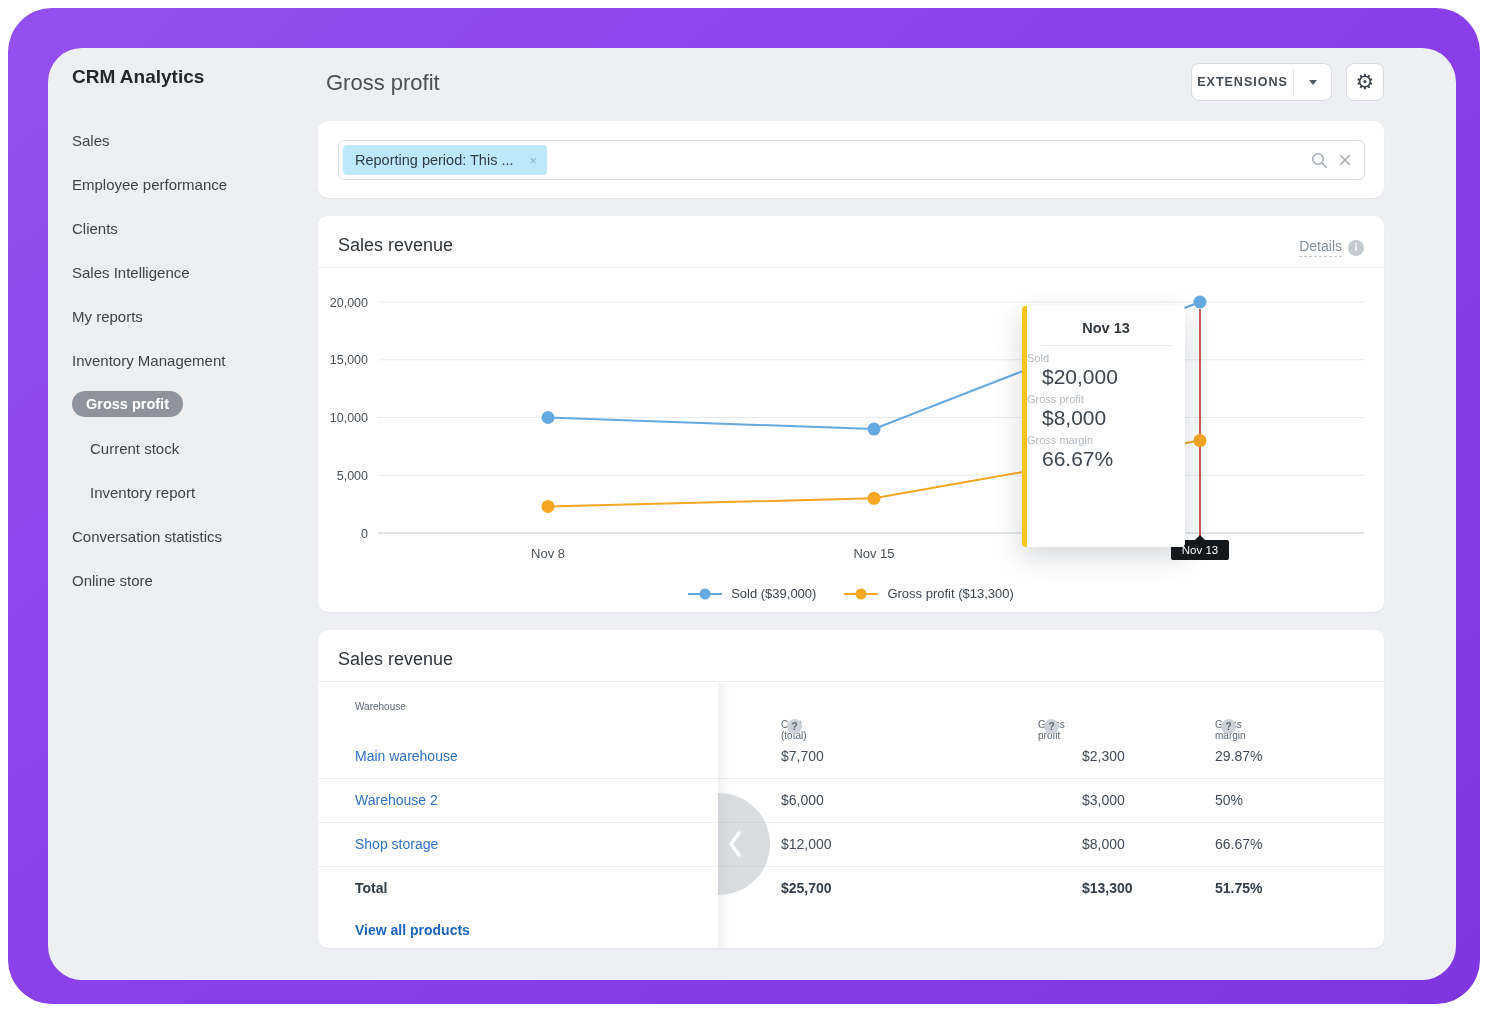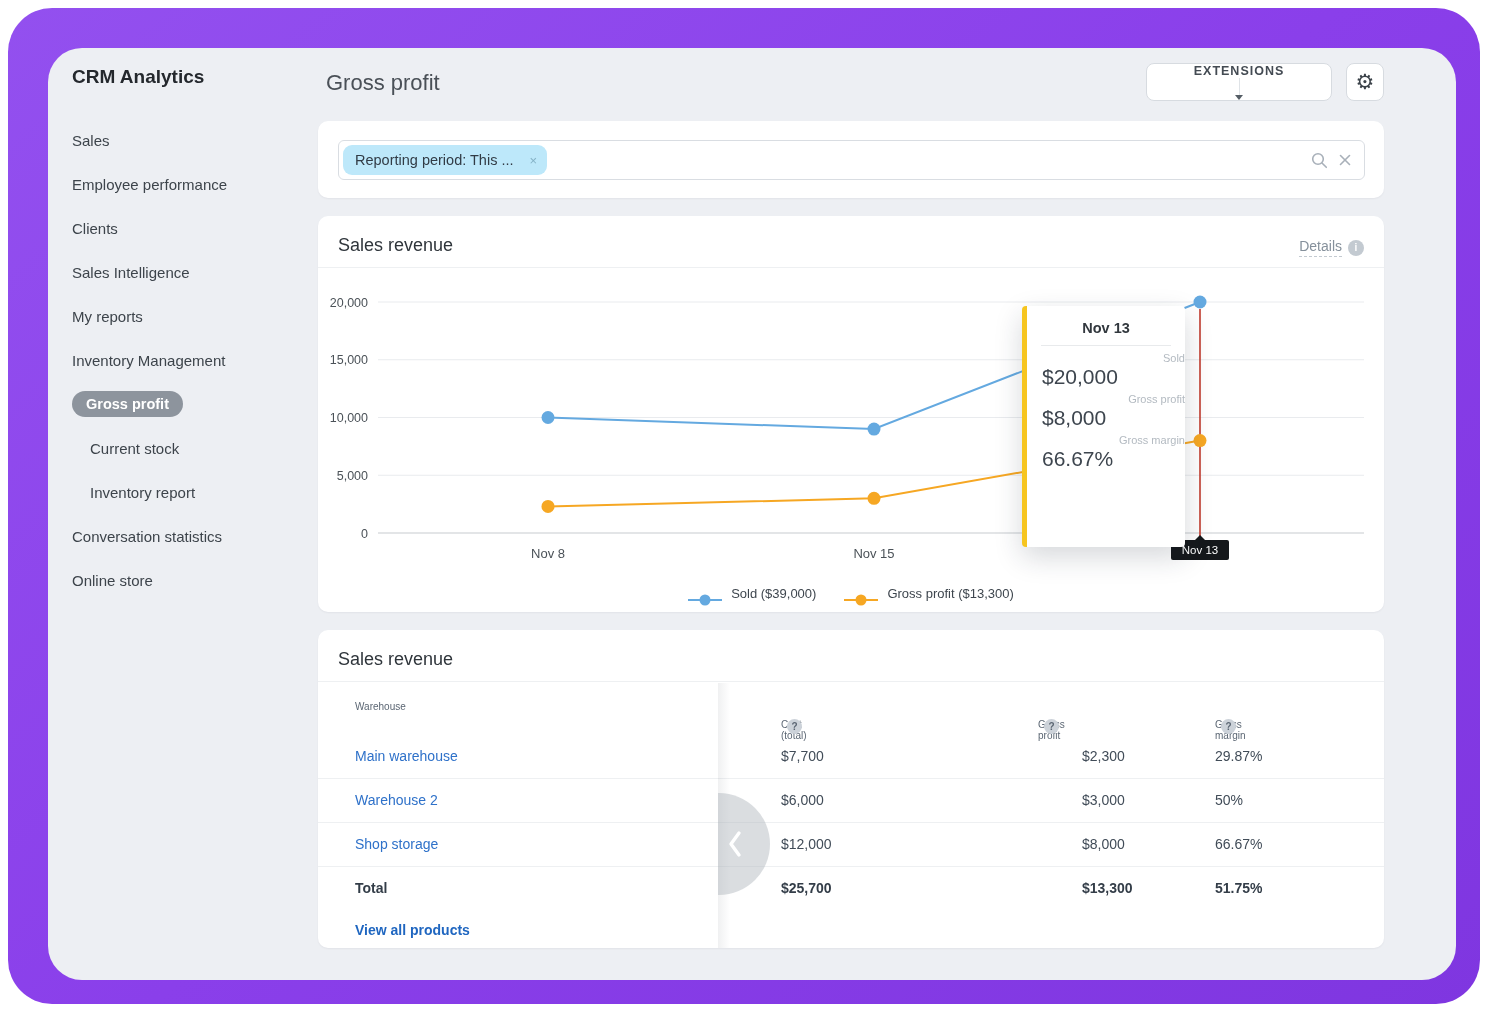--- a/index.html
+++ b/index.html
@@ -15,60 +15,60 @@
   .app-title { position:absolute; left:24px; top:18px; font-size:19px; font-weight:700; color:#24282d; }
   .side-nav { position:absolute; left:24px; top:70px; width:250px; }
   .side-item { height:44px; display:flex; align-items:center; font-size:15px; color:#3d444b; cursor:pointer; }
   .side-item.child { padding-left:18px; }
   .side-item.active span { background:#8d949d; color:#fff; font-weight:700; padding:5px 14px; border-radius:14px; font-size:14.5px; }
 
   
   .page-title { position:absolute; left:278px; top:22px; font-size:22px; color:#4a5057; }
   .hdr-buttons { position:absolute; top:15px; right:72px; display:flex; gap:14px; }
   .btn { background:#fff; border:1px solid #d7dbe0; border-radius:8px; height:38px; display:flex; align-items:center; cursor:pointer; }
-  .btn-extensions { width:186px;flex-direction:column; }
+  .btn-extensions { width:141px; }
   .btn-extensions .lbl { flex:1; text-align:center; font-size:12.5px; font-weight:600; letter-spacing:1px; color:#444b53; }
   .btn-extensions .sep { width:1px; height:24px; background:#dfe3e7; }
   .btn-extensions .caret-zone { width:37px; display:flex; justify-content:center; }
   .caret-down { width:0; height:0; border-left:4.5px solid transparent; border-right:4.5px solid transparent; border-top:5px solid #555d65; }
   .btn-gear { width:38px; justify-content:center; font-size:21px; color:#3c434a; }
 
   
   .card { position:absolute; background:#fff; border-radius:10px; box-shadow:0 1px 2px rgba(16,24,40,0.05); }
   .filter-card { left:270px; top:73px; width:1066px; height:77px; }
   .filter-input { position:absolute; left:20px; right:19px; top:19px; height:40px; border:1px solid #d9dde2; border-radius:6px;
                   display:flex; align-items:center; padding:0 12px 0 4px; background:#fff; cursor:text; }
-  .chip { height:30px; background:#bde8fa; border-radius:9px; display:flex; align-items:center; padding:0 10px 0 12px; gap:16px; }
+  .chip { height:30px; background:#bde8fa; border-radius:4px; display:flex; align-items:center; padding:0 10px 0 12px; gap:16px; }
   .chip .chip-text { font-size:14.5px; color:#313b45; }
   .chip .chip-x { font-size:13px; color:#84b2c6; cursor:pointer; }
   .filter-icons { margin-left:auto; display:flex; align-items:center; gap:10px; }
 
   
   .chart-card { left:270px; top:168px; width:1066px; height:396px; }
   .card-head { position:absolute; left:0; right:0; top:0; height:52px; border-bottom:1px solid #eef0f2; }
   .card-title { position:absolute; left:20px; top:19px; font-size:18px; color:#2f353b; }
   .details-link { position:absolute; right:20px; top:22px; display:flex; align-items:center; gap:6px; cursor:pointer; }
   .details-link .txt { font-size:14px; color:#85909b; border-bottom:1px dashed #c3cad1; padding-bottom:2px; }
   .info-i { width:16px; height:16px; border-radius:50%; background:#c3cad1; color:#fff; font-size:10px; font-weight:700;
             display:inline-flex; align-items:center; justify-content:center; }
   .chart-svg { position:absolute; left:0; top:0; }
 
   .legend { position:absolute; left:0; right:0; top:370px; display:flex; justify-content:center; gap:28px; }
-  .legend-item { display:flex; align-items:flex-end; gap:9px; cursor:pointer; }
+  .legend-item { display:flex; align-items:center; gap:9px; cursor:pointer; }
   .lg-marker { position:relative; width:34px; height:2px; }
   .lg-marker::after { content:""; position:absolute; left:50%; top:50%; width:11px; height:11px; border-radius:50%;
                       transform:translate(-50%,-50%); background:inherit; }
   .legend-item .txt { font-size:13px; color:#3e464e; }
 
   
   .tooltip { position:absolute; left:704px; top:90px; width:163px; height:241px; background:#fff; border-radius:4px;
              border-left:5px solid #f6c51f; box-shadow:0 10px 28px rgba(30,40,55,0.18); }
   .tt-title { margin-top:14px; text-align:center; font-size:14.5px; font-weight:700; color:#32383e; }
   .tt-divider { height:1px; background:#e8eaec; margin:9px 14px 6px 14px; }
-  .tt-label { text-align:right; font-size:11px; color:#b3bac1; margin-top:4px; }
+  .tt-label { text-align:left; font-size:11px; color:#b3bac1; margin-top:4px; }
   .tt-value { padding-left:15px; font-size:21px; color:#3d454e; margin-top:1px; }
 
   .hover-tag { position:absolute; left:853px; top:324px; width:58px; height:20px; background:#15181b; border-radius:2px;
                color:#fff; font-size:11.5px; display:flex; align-items:center; justify-content:center; }
   .hover-tag::before { content:""; position:absolute; top:-5px; left:50%; margin-left:-5px;
                border-left:5px solid transparent; border-right:5px solid transparent; border-bottom:5px solid #15181b; }
 
   
   .table-card { left:270px; top:582px; width:1066px; height:318px; }
   .thead { position:absolute; left:0; right:0; top:53px; height:52px; }

